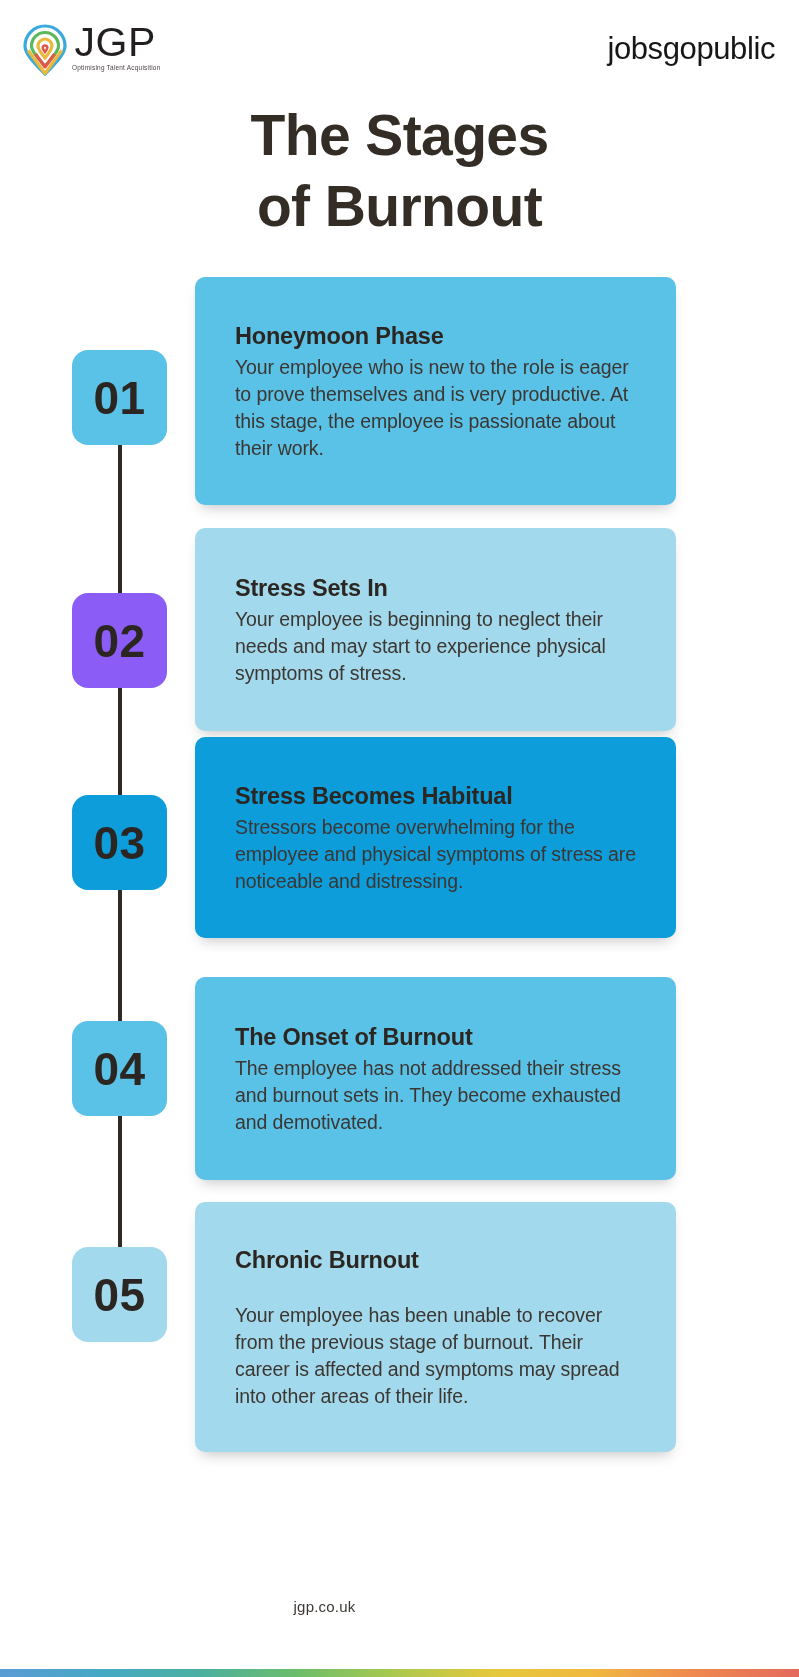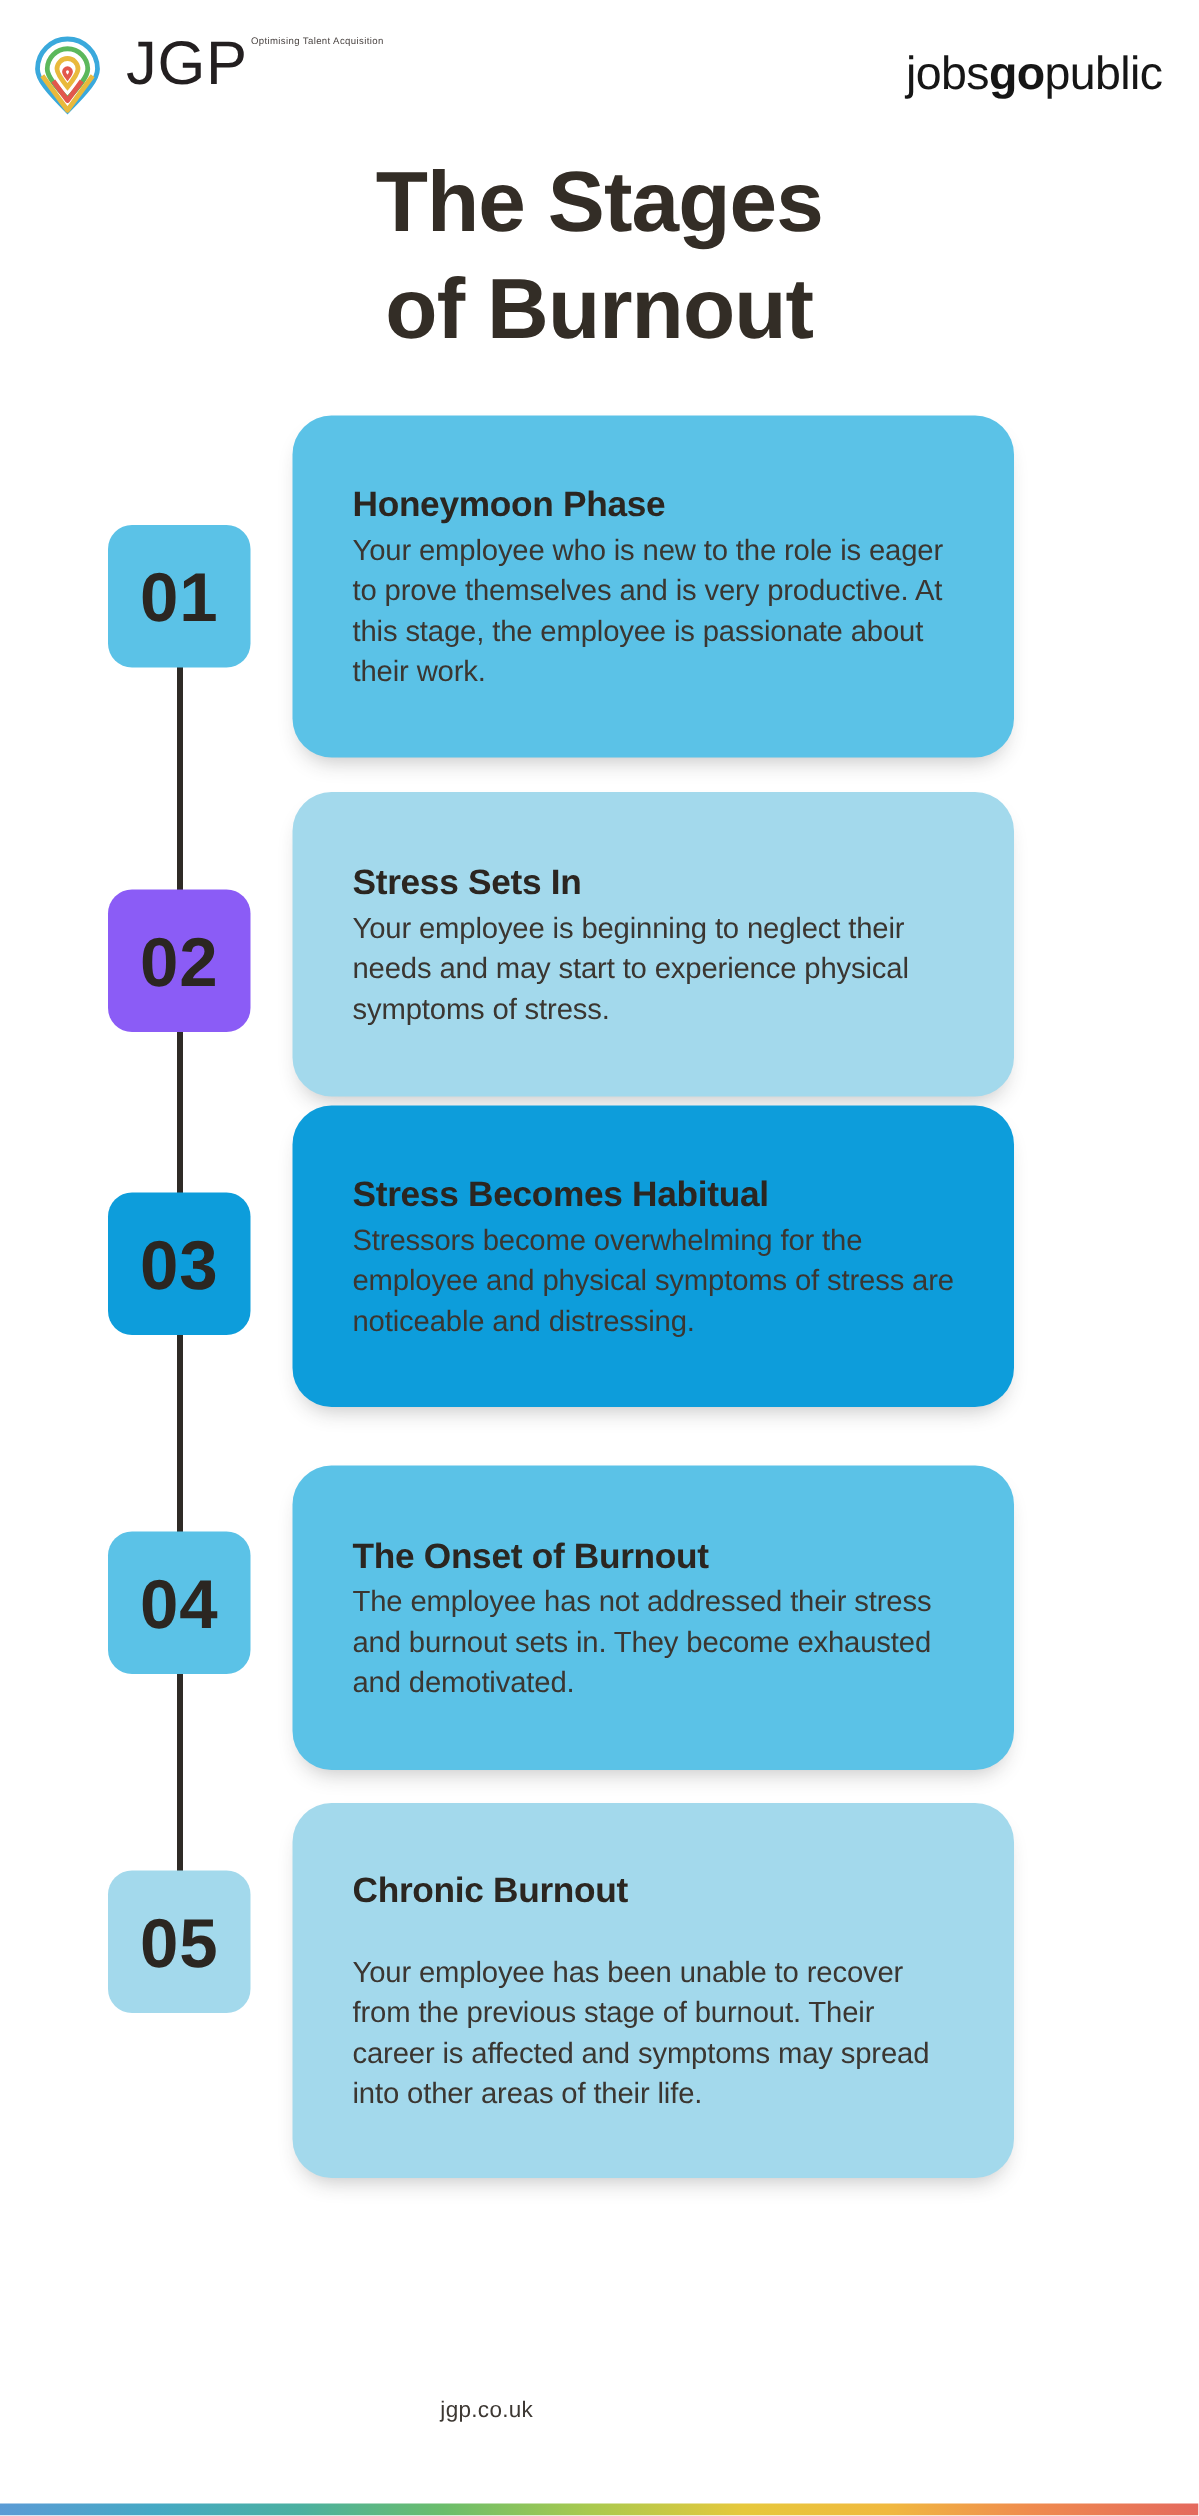--- a/index.html
+++ b/index.html
@@ -37,23 +37,24 @@
   }
 
   .logo-mark {
     width: 46px;
     height: 54px;
     flex: 0 0 auto;
     margin-top: 1px;
   }
 
   .logo-text-wrap {
-    margin-left: 16px;
+    margin-left: 2px;
     display: flex;
-    align-items: flex-start;
+    flex-direction: column;
+    align-items: center;
   }
 
   .logo-jgp {
     font-size: 41px;
     line-height: 40px;
     letter-spacing: 0.5px;
     color: #231f20;
     font-weight: 400;
     font-family: "Liberation Sans", sans-serif;
   }
@@ -72,21 +73,21 @@
     position: absolute;
     right: 24px;
     top: 32px;
     font-size: 31px;
     line-height: 34px;
     letter-spacing: -0.4px;
     color: #161616;
     font-weight: 300;
     white-space: nowrap;
   }
-  .brand-right b { font-weight: 700; }
+  .brand-right b { font-weight: 400; }
 
   
   .title {
     position: absolute;
     top: 100px;
     left: 0;
     width: 799px;
     text-align: center;
     color: #332d26;
     font-size: 57px;
@@ -134,21 +135,21 @@
     font-size: 46px;
     font-weight: 700;
     letter-spacing: 0.5px;
   }
 
   
   .card {
     position: absolute;
     left: 195px;
     width: 481px;
-    border-radius: 26px;
+    border-radius: 10px;
     z-index: 2;
     box-shadow: 0 8px 14px -6px rgba(40,40,40,0.28);
     padding: 0 40px;
     display: flex;
     flex-direction: column;
     justify-content: center;
   }
 
   .card-title {
     color: #2b2621;

